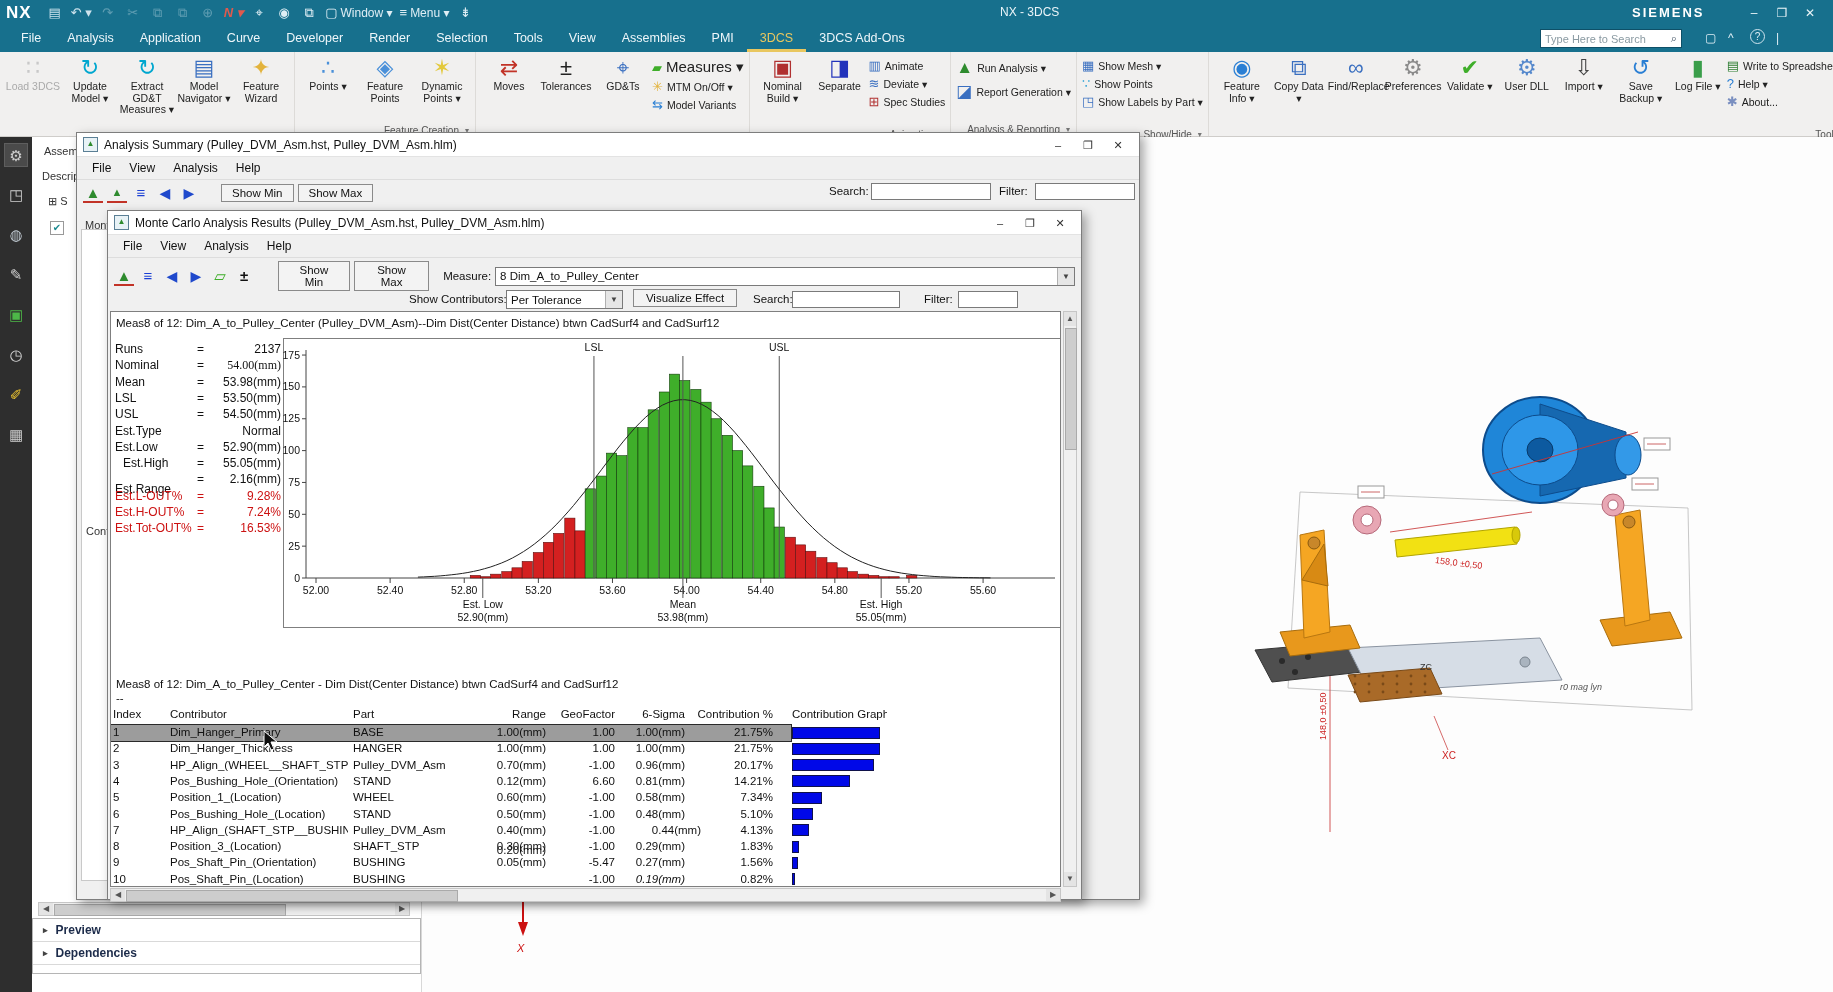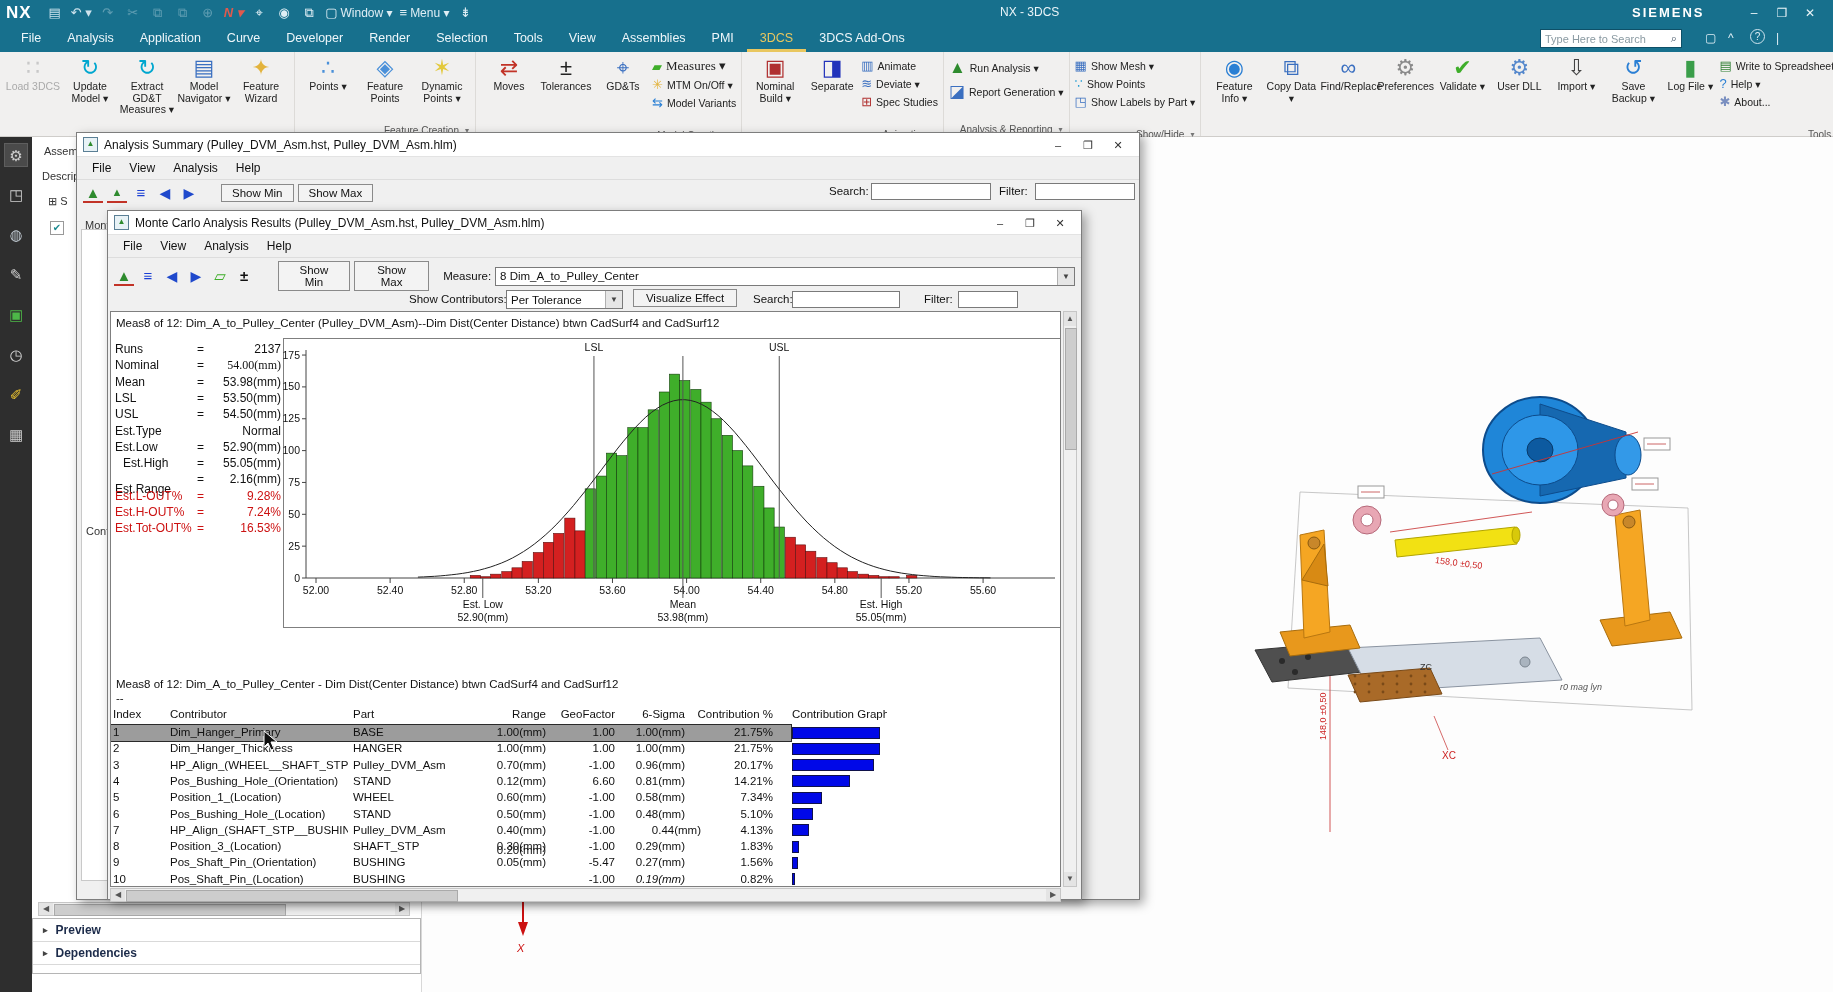--- a/index.html
+++ b/index.html
@@ -178,21 +178,21 @@
         </div>
       </div>
       <div class="rgroup">
         <div class="g-items">
           <div class="ritem"><span class="ric" style="color: rgb(194, 51, 39);">⇄</span><span>Moves</span></div>
           <div class="ritem"><span class="ric" style="color: rgb(34, 34, 34);">±</span><span>Tolerances</span></div>
           <div class="ritem"><span class="ric" style="color: rgb(58, 111, 192);">⌖</span><span>GD&amp;Ts</span></div>
           <div class="rstack">
             <div class="sitem">
               <span class="ric" style="color: rgb(63, 174, 42);">▰</span>
-              <span style="font-size: 13px; font-family: Liberation Serif, serif;">Measures ▾</span>
+              <span style="font-size: 15px;">Measures ▾</span>
             </div>
             <div class="sitem">
               <span class="ric" style="color: rgb(227, 179, 60);">✳</span>
               <span style="font-size: 10.5px;">MTM On/Off ▾</span>
             </div>
             <div class="sitem">
               <span class="ric" style="color: rgb(42, 127, 212);">⇆</span>
               <span style="font-size: 10.5px;">Model Variants</span>
             </div>
           </div>

